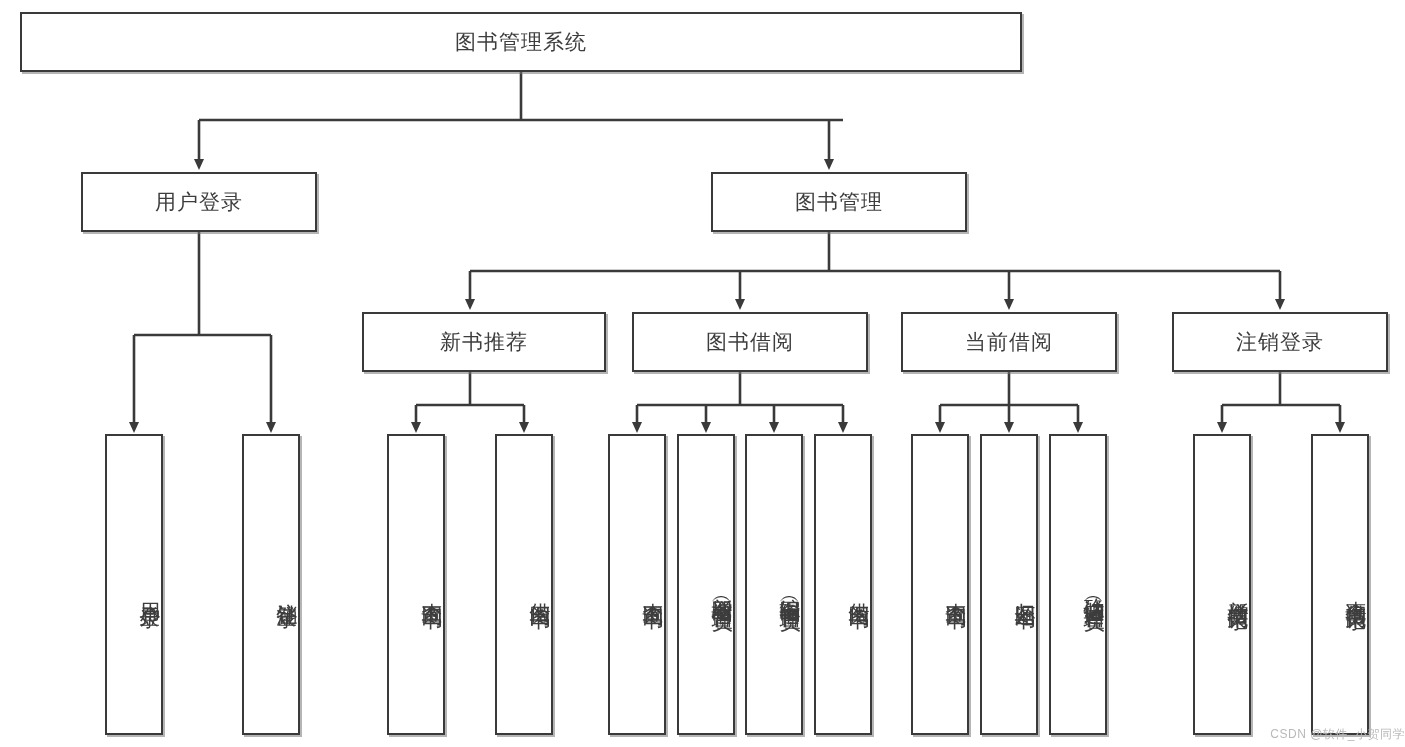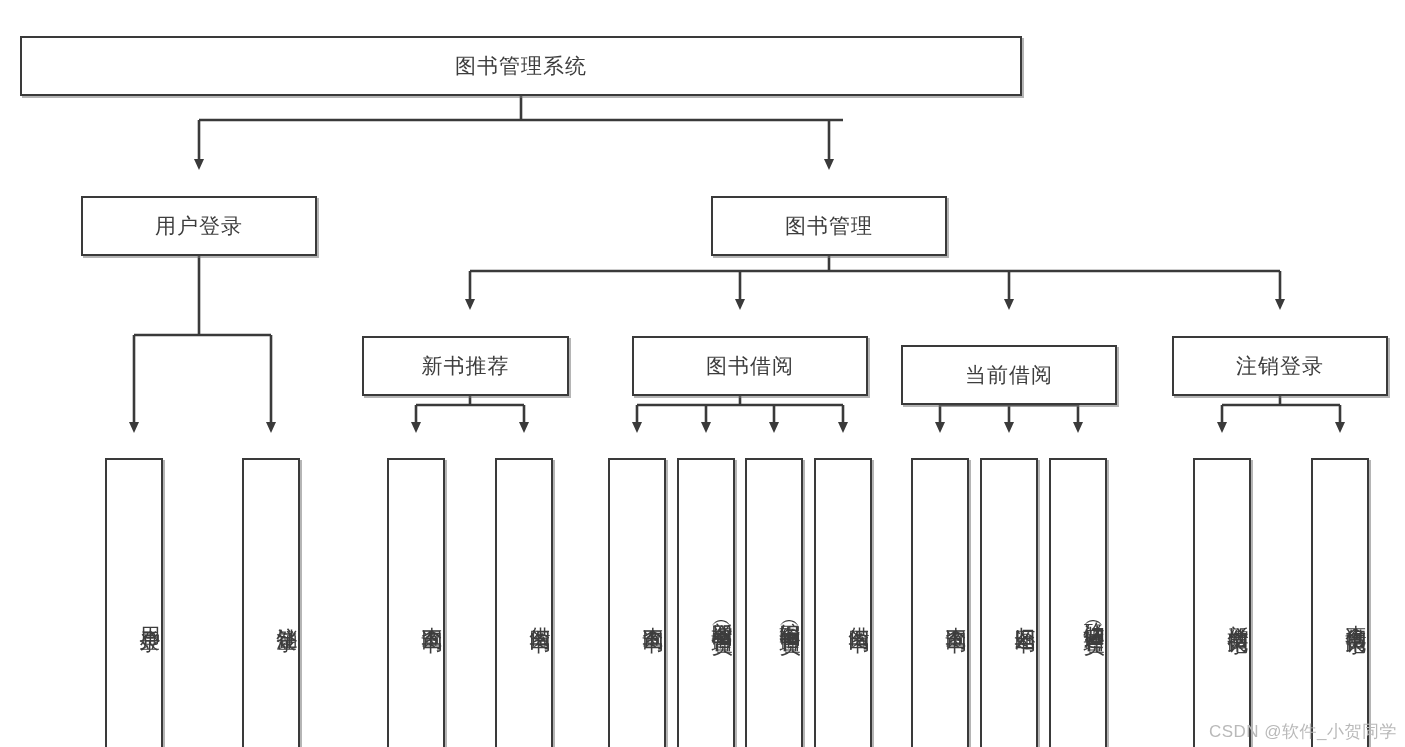--- a/index.html
+++ b/index.html
@@ -27,21 +27,20 @@
   .node {
     position: absolute;
     box-sizing: border-box;
     background: #ffffff;
     border: 2px solid #3a3a3a;
     box-shadow: 2px 2px 0 0 rgba(120,120,120,0.55);
     display: flex;
     align-items: center;
     justify-content: center;
     color: #3d3d3d;
-    margin-top: 24px;
   }
   .node-h {
     font-size: 21px;
     letter-spacing: 1px;
     white-space: nowrap;
   }
   .node-v {
     writing-mode: vertical-rl;
     text-orientation: upright;
     font-size: 21px;
@@ -50,23 +49,23 @@
     white-space: nowrap;
     align-items: flex-start;
     justify-content: center;
     padding-top: 10px;
   }
   .leaf {
     border-width: 2px;
   }
   .watermark {
     position: absolute;
-    right: 8px;
+    right: 0;
     bottom: 4px;
-    font-size: 17px;
+    font-size: 12px;
     color: #b9b9b9;
     letter-spacing: 0.5px;
     white-space: nowrap;
     pointer-events: none;
   }
 </style>
 </head>
 <body>
 
 <div id="canvas">
@@ -121,31 +120,31 @@
     </g>
   </svg>
 
   <div class="node node-h" style="left:20px; top:12px; width:1002px; height:60px;">
     <span>图书管理系统</span>
   </div>
 
   <div class="node node-h" style="left:81px; top:172px; width:236px; height:60px;">
     <span>用户登录</span>
   </div>
-  <div class="node node-h" style="left:711px; top:172px; width:236px; height:60px;">
+  <div class="node node-h" style="left:711px; top:172px; width:256px; height:60px;">
     <span>图书管理</span>
   </div>
 
-  <div class="node node-h" style="left:362px; top:312px; width:207px; height:60px;">
+  <div class="node node-h" style="left:362px; top:312px; width:244px; height:60px;">
     <span>新书推荐</span>
   </div>
   <div class="node node-h" style="left:632px; top:312px; width:236px; height:60px;">
     <span>图书借阅</span>
   </div>
-  <div class="node node-h" style="left:901px; top:321px; width:216px; height:60px;font-family:Liberation Serif, serif;">
+  <div class="node node-h" style="left:901px; top:312px; width:216px; height:60px;font-family:Liberation Serif, serif;">
     <span>当前借阅</span>
   </div>
   <div class="node node-h" style="left:1172px; top:312px; width:216px; height:60px;">
     <span>注销登录</span>
   </div>
 
   <div class="node node-v leaf" style="left:105px; top:434px; width:58px; height:301px;">
     <span>用户登录</span>
   </div>
   <div class="node node-v leaf" style="left:242px; top:434px; width:58px; height:301px;">

